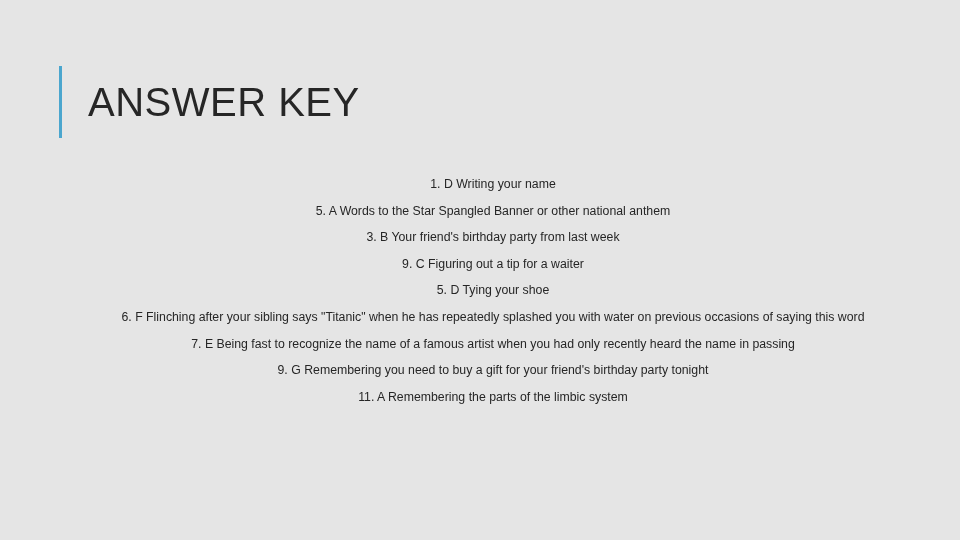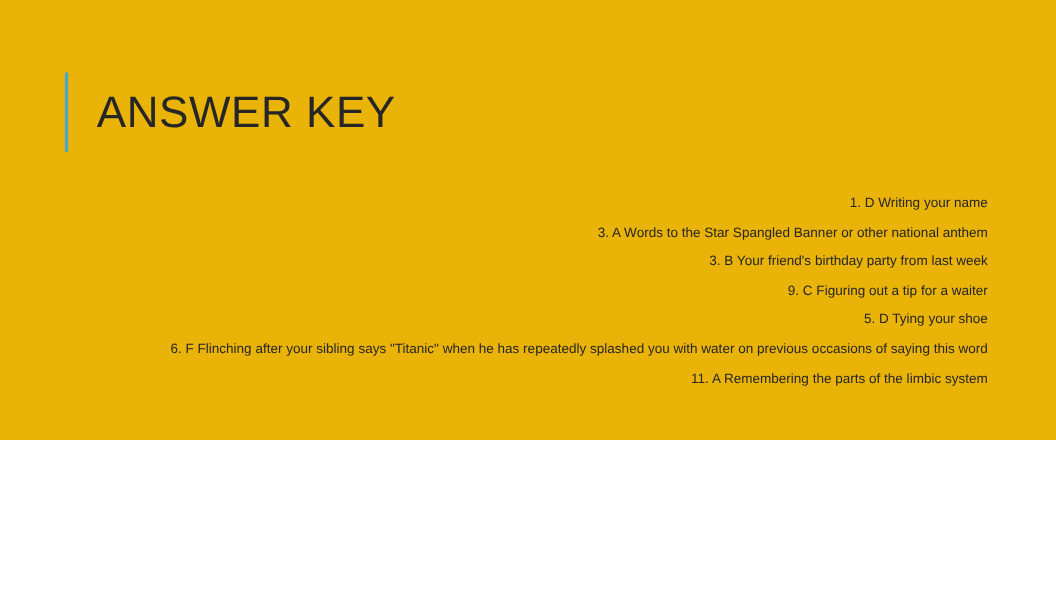--- a/index.html
+++ b/index.html
@@ -11,22 +11,22 @@
     width: 960px;
     height: 540px;
     background: #ffffff;
     font-family: "Liberation Sans", sans-serif;
     overflow: hidden;
     position: relative;
   }
   .slide {
     position: relative;
     width: 960px;
-    height: 400px;
-    background: #eab308;
+    height: 540px;
+    background: #e5e5e5;
   }
 
   
   .title-block {
     position: absolute;
     left: 59px;
     top: 66px;
     height: 72px;
     display: flex;
     align-items: center;
@@ -60,40 +60,42 @@
     list-style: none;
   }
   .answer-item {
     font-family: "Liberation Sans", sans-serif;
     font-size: 12.3px;
     font-weight: 400;
     color: #262626;
     line-height: 13px;
     margin: 0 0 13.6px 0;
     padding: 0;
-    text-align: right;
+    text-align: center;
     white-space: normal;
   }
   .answer-item:last-child {
     margin-bottom: 0;
   }
 </style>
 </head>
 <body>
 
 <div class="slide">
 
   <div class="title-block">
     <div class="title-accent-bar"></div>
     <h1 class="slide-title">ANSWER KEY</h1>
   </div>
 
   <ul class="answer-list">
     <li class="answer-item">1. D Writing your name</li>
-    <li class="answer-item">3. A Words to the Star Spangled Banner or other national anthem</li>
+    <li class="answer-item">5. A Words to the Star Spangled Banner or other national anthem</li>
     <li class="answer-item">3. B Your friend's birthday party from last week</li>
     <li class="answer-item">9. C Figuring out a tip for a waiter</li>
     <li class="answer-item">5. D Tying your shoe</li>
     <li class="answer-item">6. F Flinching after your sibling says "Titanic" when he has repeatedly splashed you with water on previous occasions of saying this word</li>
+    <li class="answer-item">7. E Being fast to recognize the name of a famous artist when you had only recently heard the name in passing</li>
+    <li class="answer-item">9. G Remembering you need to buy a gift for your friend's birthday party tonight</li>
     <li class="answer-item">11. A Remembering the parts of the limbic system</li>
   </ul>
 
 </div>
 
 </body></html>

